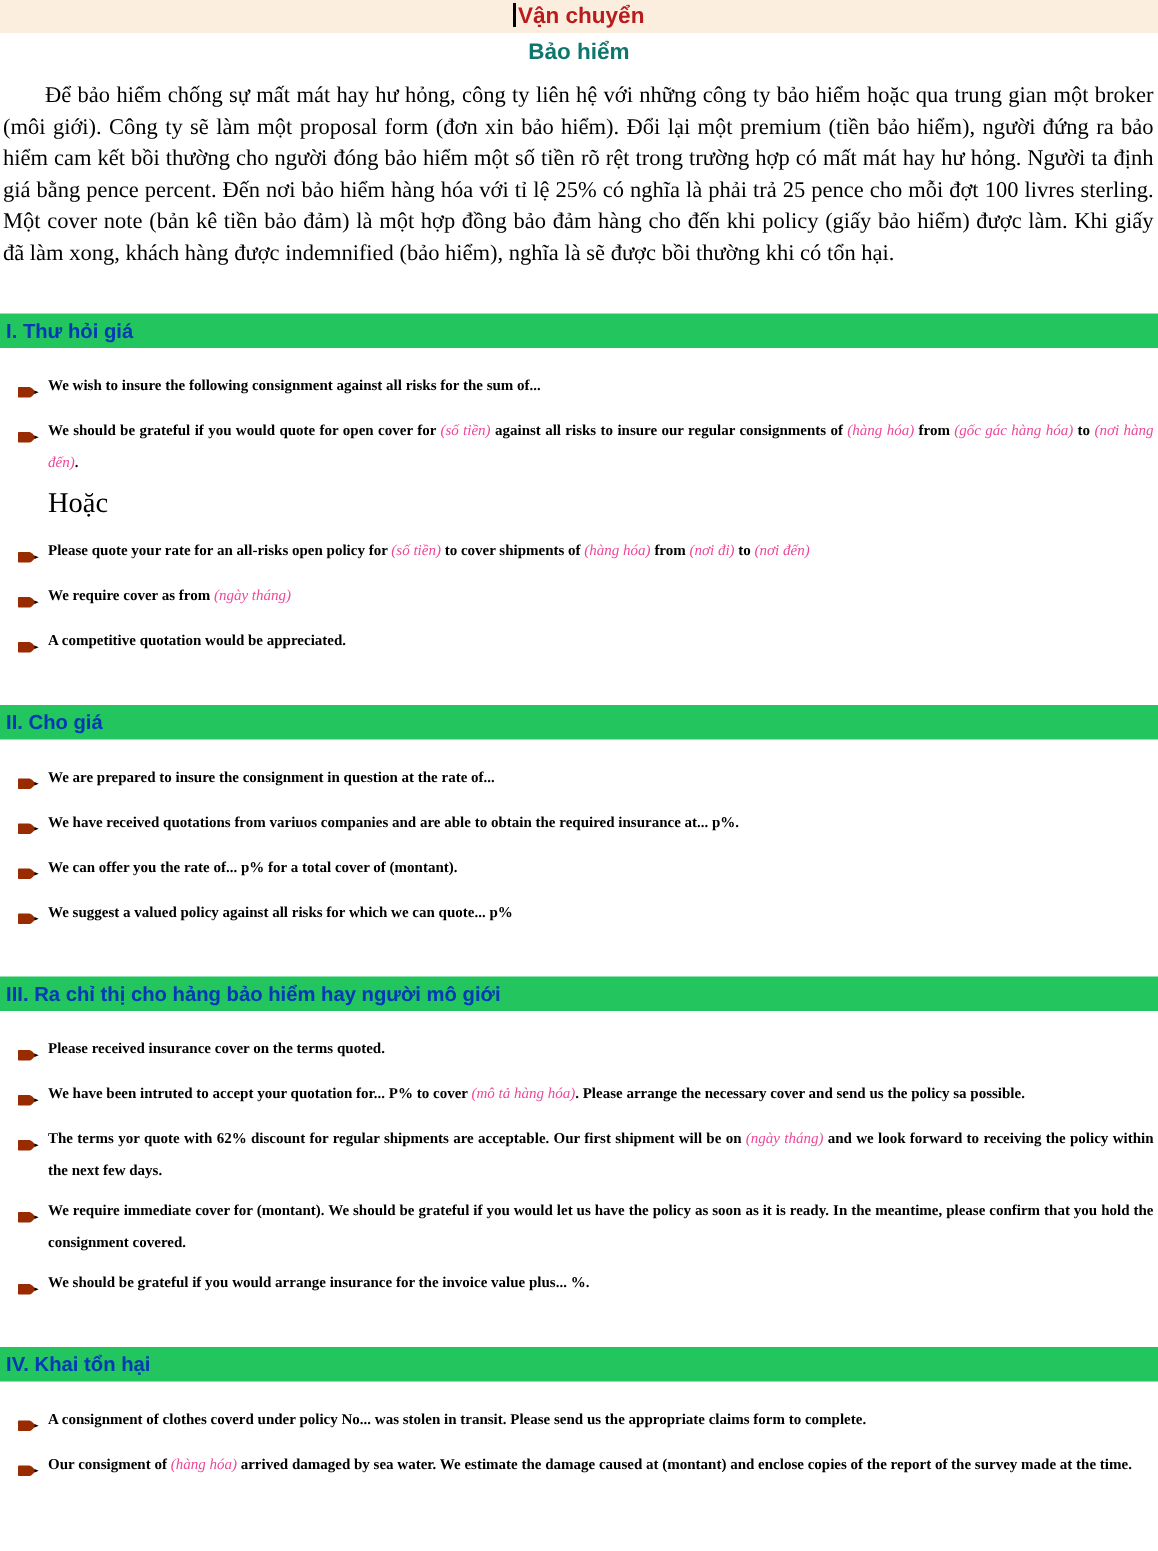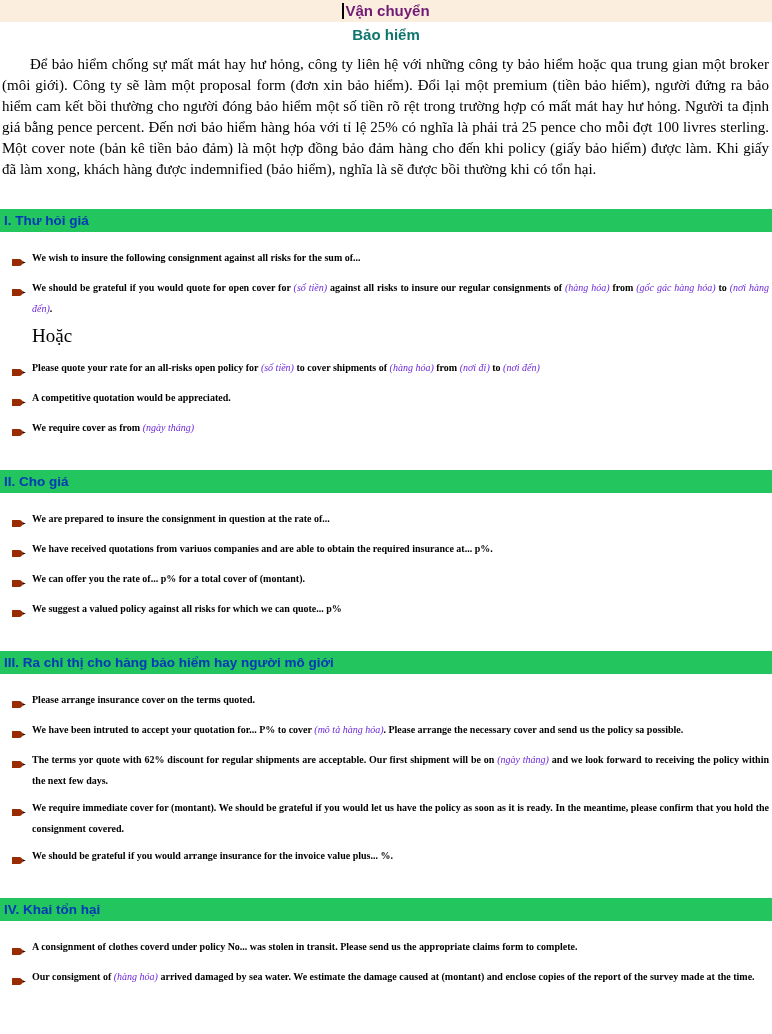--- a/index.html
+++ b/index.html
@@ -1,40 +1,40 @@
 <!DOCTYPE html>
 <html><head>
 <meta charset="utf-8">
 <style>
   html,body{margin:0;padding:0;background:#ffffff;}
   body{width:772px;font-family:"Liberation Serif",serif;color:#000;}
   .page{width:772px;min-height:1034px;background:#fff;}
 
   .title-bar{background:#FCEEDE;height:22px;text-align:center;}
-  .title-bar .title{color:#701a75;font-family:"Liberation Sans",sans-serif;
+  .title-bar .title{color:#b91c1c;font-family:"Liberation Sans",sans-serif;
     font-weight:bold;font-size:15px;line-height:22px;}
   .text-cursor{display:inline-block;width:2px;height:16px;background:#000;
     vertical-align:middle;margin-right:1px;position:relative;top:-1px;}
 
   .subtitle{text-align:center;color:#0f766e;font-family:"Liberation Sans",sans-serif;
     font-weight:bold;font-size:15px;margin-top:4px;}
 
   .intro{margin:11px 3px 0 2px;text-align:justify;font-size:15px;line-height:21px;
     text-indent:28px;}
 
   .section-header{background:#22c55e;color:#0038B8;font-family:"Liberation Sans",sans-serif;
     font-weight:bold;font-size:13.5px;padding:4px 6px 4px 4px;margin-top:29px;}
   .items{padding-top:15px;}
 
   .bullet-item{display:flex;margin:0 0 6px 0;}
   .bullet-icon{flex:0 0 20px;margin-left:12px;padding-top:6px;}
   .bullet-text{margin:0 3px 0 0;text-align:justify;font-weight:bold;
     font-size:10px;line-height:21px;flex:1;}
   .seg-r{font-weight:normal;}
-  .seg-i{font-weight:normal;font-style:italic;color:#6d28d9;}
+  .seg-i{font-weight:normal;font-style:italic;color:#ec4899;}
   .note{margin:5px 3px 11px 32px;font-size:19px;line-height:21px;font-weight:normal;}
 </style>
 </head>
 <body>
 
 <div class="page">
   <div class="title-bar">
     <span class="text-cursor"></span><span class="title">Vận chuyển</span>
   </div>
   <div class="subtitle">Bảo hiểm</div>
@@ -62,28 +62,28 @@
               <path d="M0.5,1 L7.5,1 Q8.5,1 9.5,2 L12,4.5 L9.5,7 Q8.5,8 7.5,8 L0.5,8 Q0,8 0,7.5 L0,1.5 Q0,1 0.5,1 Z" fill="#992B00"></path>
               <path d="M11,3.4 L13.8,4.5 L11,5.6 Z" fill="#000"></path>
             </svg></span>
           <p class="bullet-text"><span class="seg-b">Please quote your rate for an all-risks open policy for </span><span class="seg-i">(số tiền)</span><span class="seg-b"> to cover shipments of </span><span class="seg-i">(hàng hóa)</span><span class="seg-b"> from </span><span class="seg-i">(nơi đi)</span><span class="seg-b"> to </span><span class="seg-i">(nơi đến)</span></p>
         </div>
         <div class="bullet-item">
           <span class="bullet-icon"><svg width="14" height="9" viewBox="0 0 14 9">
               <path d="M0.5,1 L7.5,1 Q8.5,1 9.5,2 L12,4.5 L9.5,7 Q8.5,8 7.5,8 L0.5,8 Q0,8 0,7.5 L0,1.5 Q0,1 0.5,1 Z" fill="#992B00"></path>
               <path d="M11,3.4 L13.8,4.5 L11,5.6 Z" fill="#000"></path>
             </svg></span>
-          <p class="bullet-text"><span class="seg-b">A competitive quotation would be appreciated.</span></p>
+          <p class="bullet-text"><span class="seg-b">We require cover as from </span><span class="seg-i">(ngày tháng)</span></p>
         </div>
         <div class="bullet-item">
           <span class="bullet-icon"><svg width="14" height="9" viewBox="0 0 14 9">
               <path d="M0.5,1 L7.5,1 Q8.5,1 9.5,2 L12,4.5 L9.5,7 Q8.5,8 7.5,8 L0.5,8 Q0,8 0,7.5 L0,1.5 Q0,1 0.5,1 Z" fill="#992B00"></path>
               <path d="M11,3.4 L13.8,4.5 L11,5.6 Z" fill="#000"></path>
             </svg></span>
-          <p class="bullet-text"><span class="seg-b">We require cover as from </span><span class="seg-i">(ngày tháng)</span></p>
+          <p class="bullet-text"><span class="seg-b">A competitive quotation would be appreciated.</span></p>
         </div>
       </div>
       <div class="section-header">II. Cho giá</div>
       <div class="items">
         <div class="bullet-item">
           <span class="bullet-icon"><svg width="14" height="9" viewBox="0 0 14 9">
               <path d="M0.5,1 L7.5,1 Q8.5,1 9.5,2 L12,4.5 L9.5,7 Q8.5,8 7.5,8 L0.5,8 Q0,8 0,7.5 L0,1.5 Q0,1 0.5,1 Z" fill="#992B00"></path>
               <path d="M11,3.4 L13.8,4.5 L11,5.6 Z" fill="#000"></path>
             </svg></span>
           <p class="bullet-text"><span class="seg-b">We are prepared to insure the consignment in question at the rate of...</span></p>
@@ -110,21 +110,21 @@
           <p class="bullet-text"><span class="seg-b">We suggest a valued policy against all risks for which we can quote... p%</span></p>
         </div>
       </div>
       <div class="section-header">III. Ra chỉ thị cho hảng bảo hiểm hay người mô giới</div>
       <div class="items">
         <div class="bullet-item">
           <span class="bullet-icon"><svg width="14" height="9" viewBox="0 0 14 9">
               <path d="M0.5,1 L7.5,1 Q8.5,1 9.5,2 L12,4.5 L9.5,7 Q8.5,8 7.5,8 L0.5,8 Q0,8 0,7.5 L0,1.5 Q0,1 0.5,1 Z" fill="#992B00"></path>
               <path d="M11,3.4 L13.8,4.5 L11,5.6 Z" fill="#000"></path>
             </svg></span>
-          <p class="bullet-text"><span class="seg-b">Please arrange insurance cover on the terms quoted.</span></p>
+          <p class="bullet-text"><span class="seg-b">Please received insurance cover on the terms quoted.</span></p>
         </div>
         <div class="bullet-item">
           <span class="bullet-icon"><svg width="14" height="9" viewBox="0 0 14 9">
               <path d="M0.5,1 L7.5,1 Q8.5,1 9.5,2 L12,4.5 L9.5,7 Q8.5,8 7.5,8 L0.5,8 Q0,8 0,7.5 L0,1.5 Q0,1 0.5,1 Z" fill="#992B00"></path>
               <path d="M11,3.4 L13.8,4.5 L11,5.6 Z" fill="#000"></path>
             </svg></span>
           <p class="bullet-text"><span class="seg-b">We have been intruted to accept your quotation for... P% to cover </span><span class="seg-i">(mô tả hàng hóa)</span><span class="seg-b">. Please arrange the necessary cover and send us the policy sa possible.</span></p>
         </div>
         <div class="bullet-item">
           <span class="bullet-icon"><svg width="14" height="9" viewBox="0 0 14 9">

